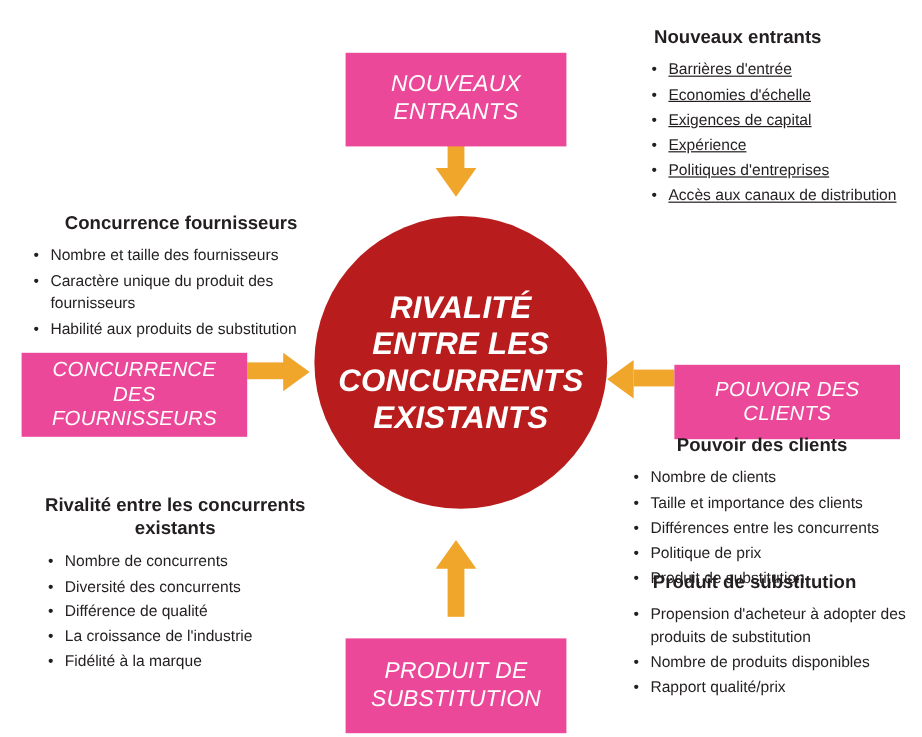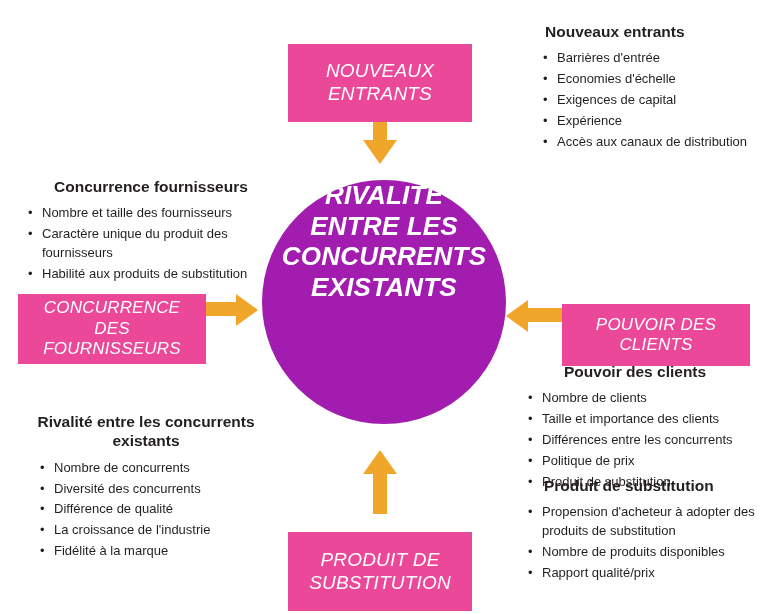--- a/index.html
+++ b/index.html
@@ -21,23 +21,23 @@
   }
 
   
   .center-circle {
     position: absolute;
     left: 262px;
     top: 180px;
     width: 244px;
     height: 244px;
     border-radius: 50%;
-    background: #a21caf;
+    background: #b91c1c;
     display: flex;
-    align-items: flex-start;
+    align-items: center;
     justify-content: center;
     text-align: center;
   }
   .center-circle .center-label {
     font-size: 26px;
     font-weight: bold;
     font-style: italic;
     color: #ffffff;
     line-height: 1.18;
     letter-spacing: 0.2px;
@@ -159,21 +159,21 @@
     content: "\2022";
     position: absolute;
     left: -14px;
     top: 0;
     color: #231f20;
     font-size: 13px;
   }
 
   #blk-nouveaux-entrants { left: 497px; top: 22px; width: 262px; }
   #blk-nouveaux-entrants h3 { text-align: left; padding-left: 48px; }
-  #blk-nouveaux-entrants ul { padding-left: 60px; }
+  #blk-nouveaux-entrants ul { padding-left: 60px; text-decoration: underline; }
 
   #blk-fournisseurs { left: 18px; top: 130px; width: 250px; margin-top: 47px; }
   #blk-fournisseurs h3 { text-align: left; padding-left: 36px; }
   #blk-fournisseurs ul { padding-left: 24px; }
 
   #blk-clients { left: 512px; top: 362px; width: 250px; }
   #blk-clients h3 { text-align: left; padding-left: 52px; }
   #blk-clients ul { padding-left: 30px; }
 
   #blk-substitution { left: 512px; top: 476px; width: 252px; }
@@ -218,20 +218,21 @@
 DES
 FOURNISSEURS</div>
 
   <div class="block" id="blk-nouveaux-entrants">
     <h3>Nouveaux entrants</h3>
     <ul>
       <li>Barrières d'entrée</li>
       <li>Economies d'échelle</li>
       <li>Exigences de capital</li>
       <li>Expérience</li>
+      <li>Politiques d'entreprises</li>
       <li>Accès aux canaux de distribution</li>
     </ul>
   </div>
 
   <div class="block" id="blk-fournisseurs">
     <h3>Concurrence fournisseurs</h3>
     <ul>
       <li>Nombre et taille des fournisseurs</li>
       <li>Caractère unique du produit des fournisseurs</li>
       <li>Habilité aux produits de substitution</li>

